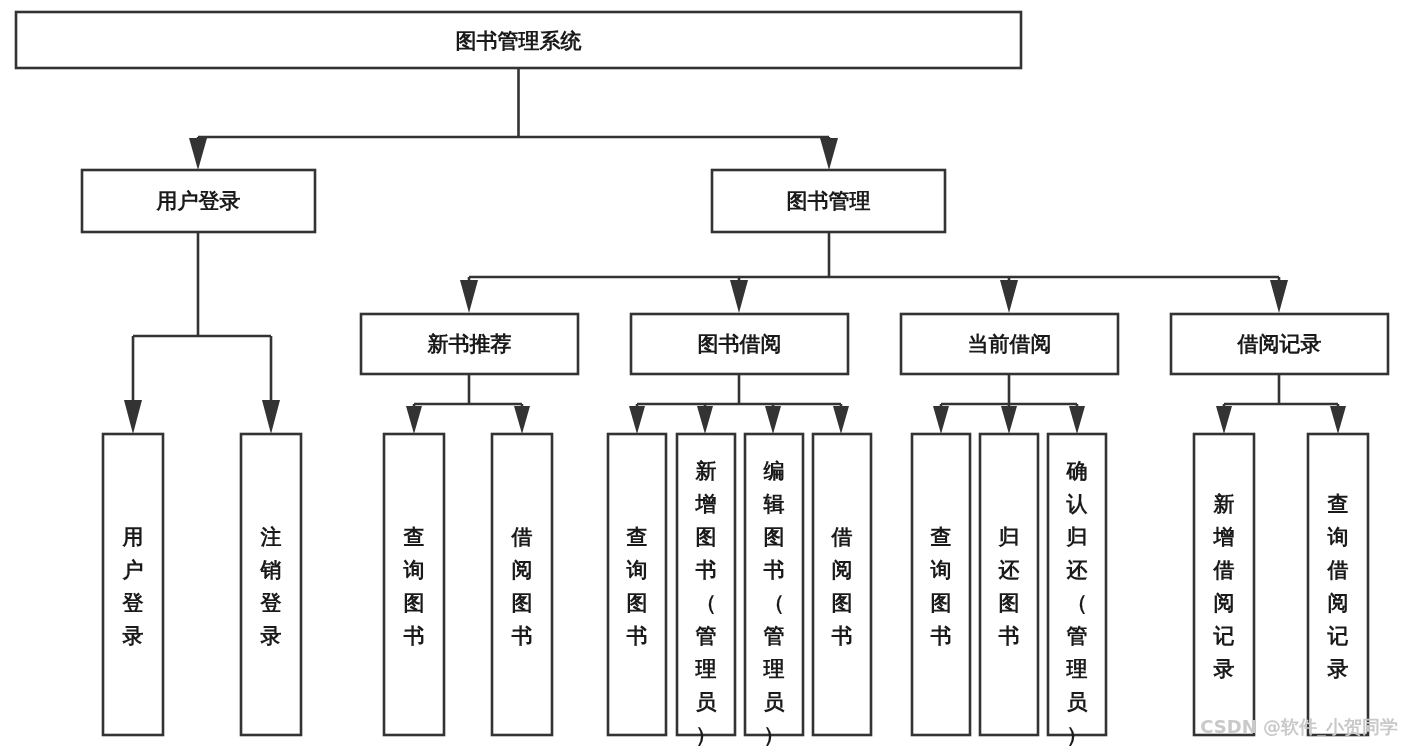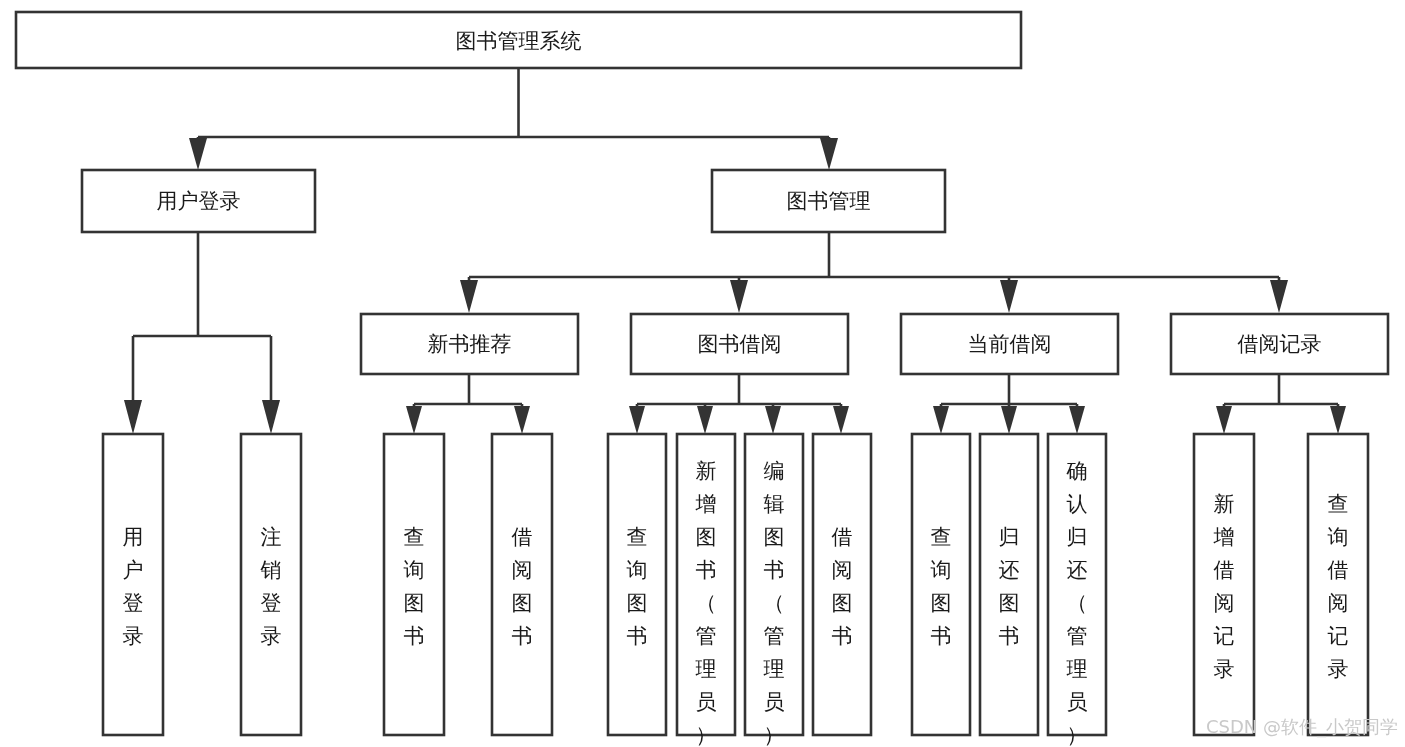--- a/index.html
+++ b/index.html
@@ -14,20 +14,21 @@
     position: relative;
     overflow: hidden;
     font-family: "DejaVu Sans", "Liberation Sans", sans-serif;
   }
   #diagram-root {
     position: absolute;
     left: 0;
     top: 0;
     width: 1405px;
     height: 747px;
+    font-weight: bold;
   }
   svg.flow {
     display: block;
     width: 1405px;
     height: 747px;
   }
   .node-rect {
     fill: #ffffff;
     stroke: #333333;
     stroke-width: 2.6;

